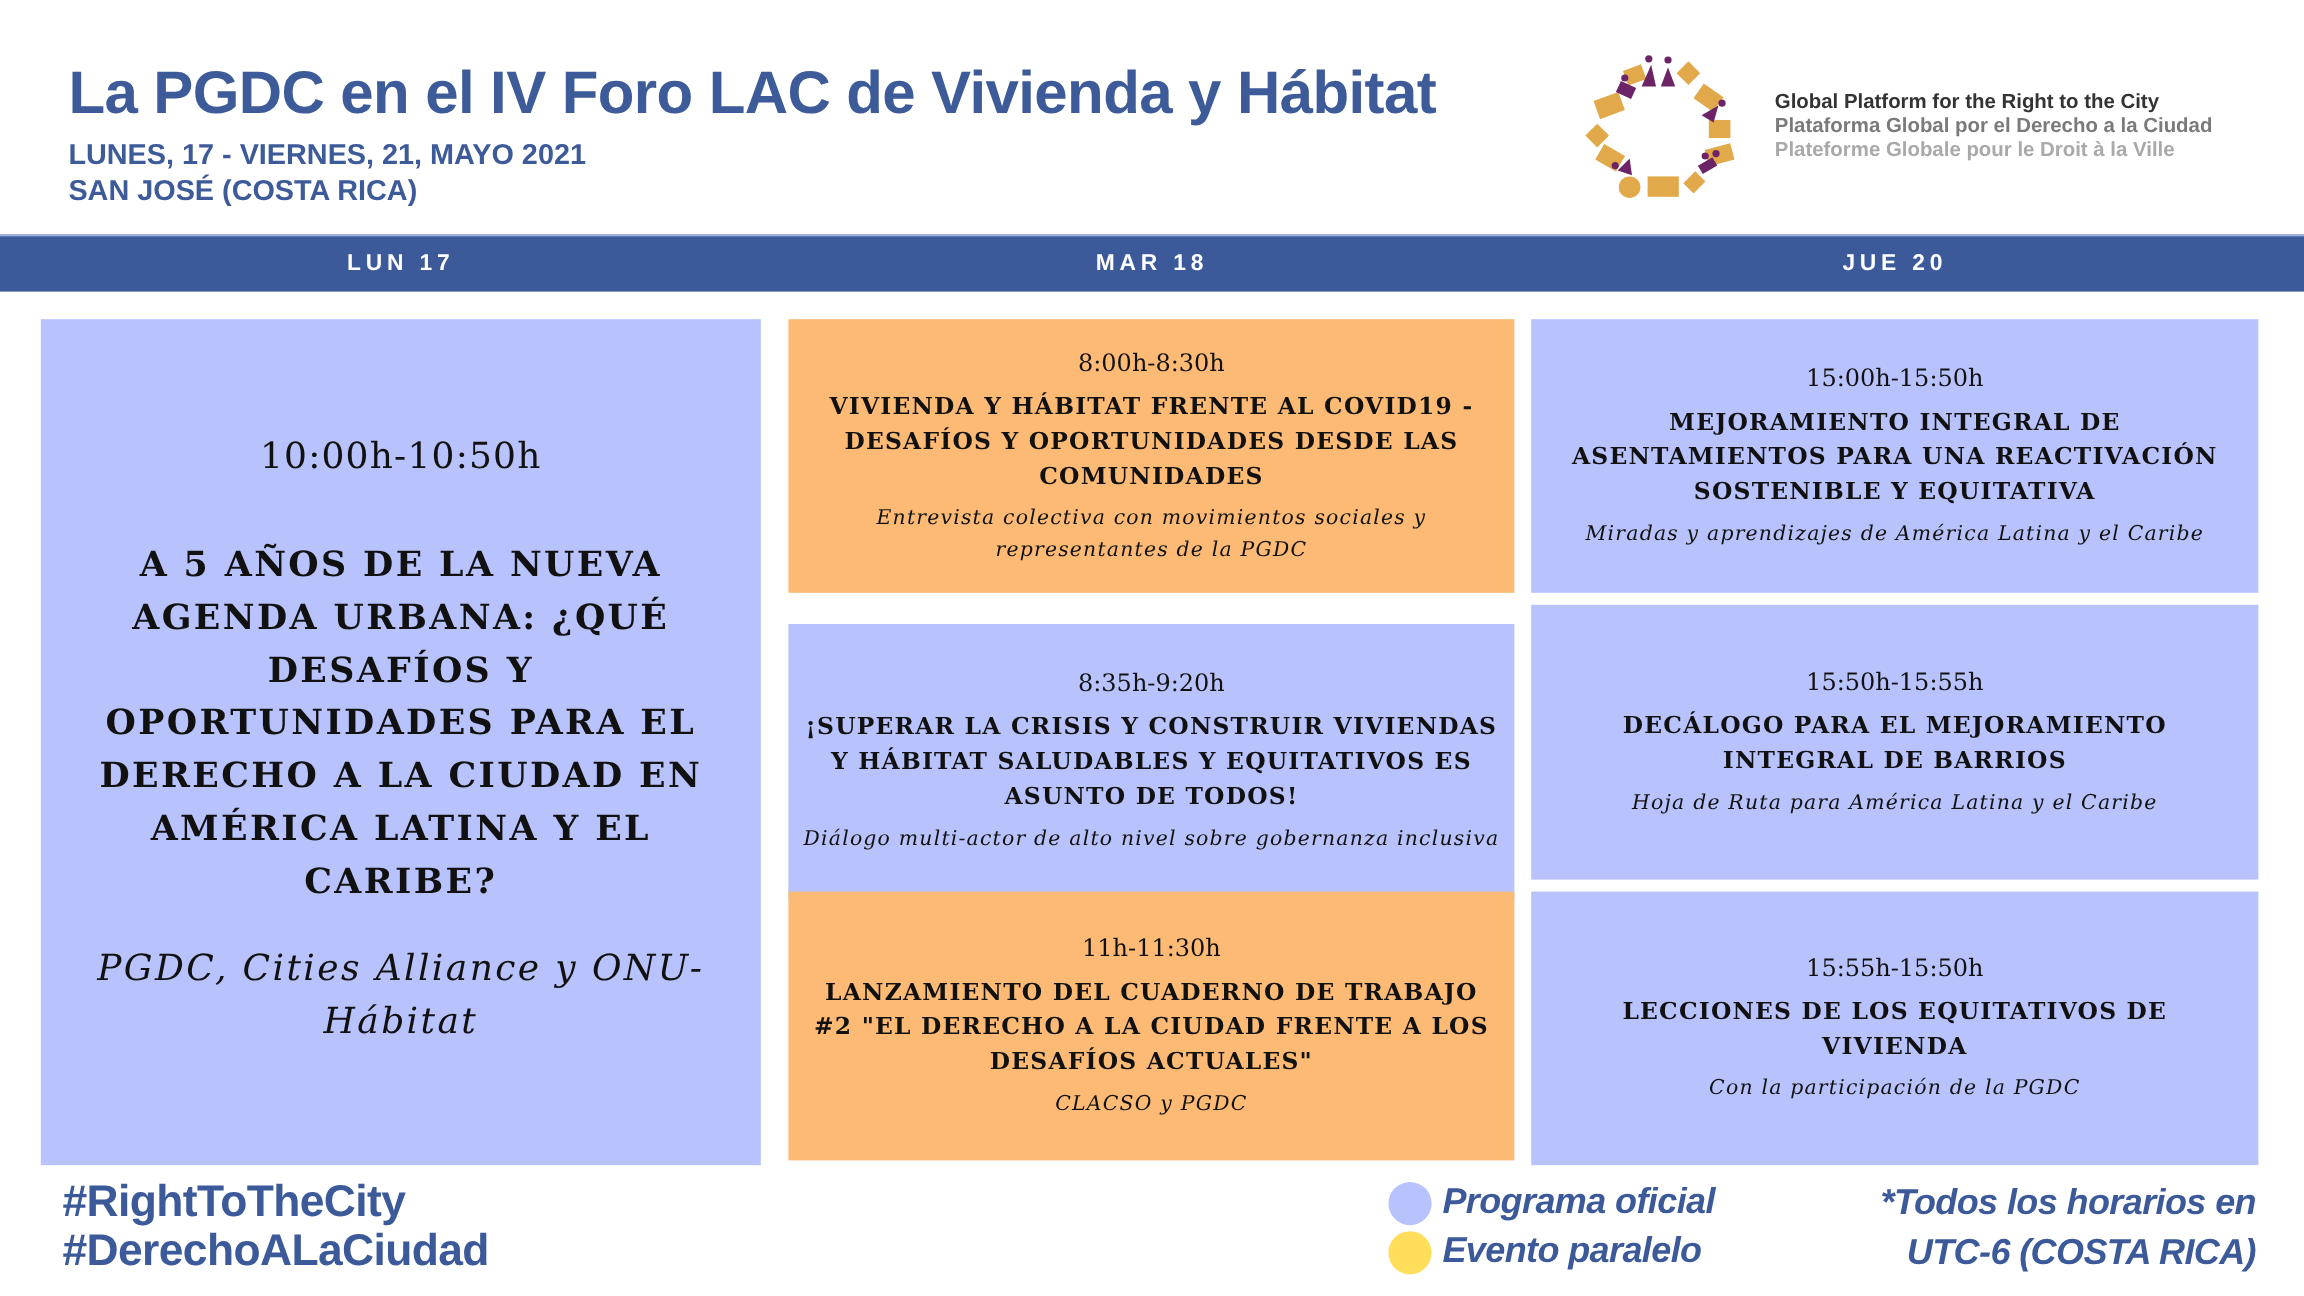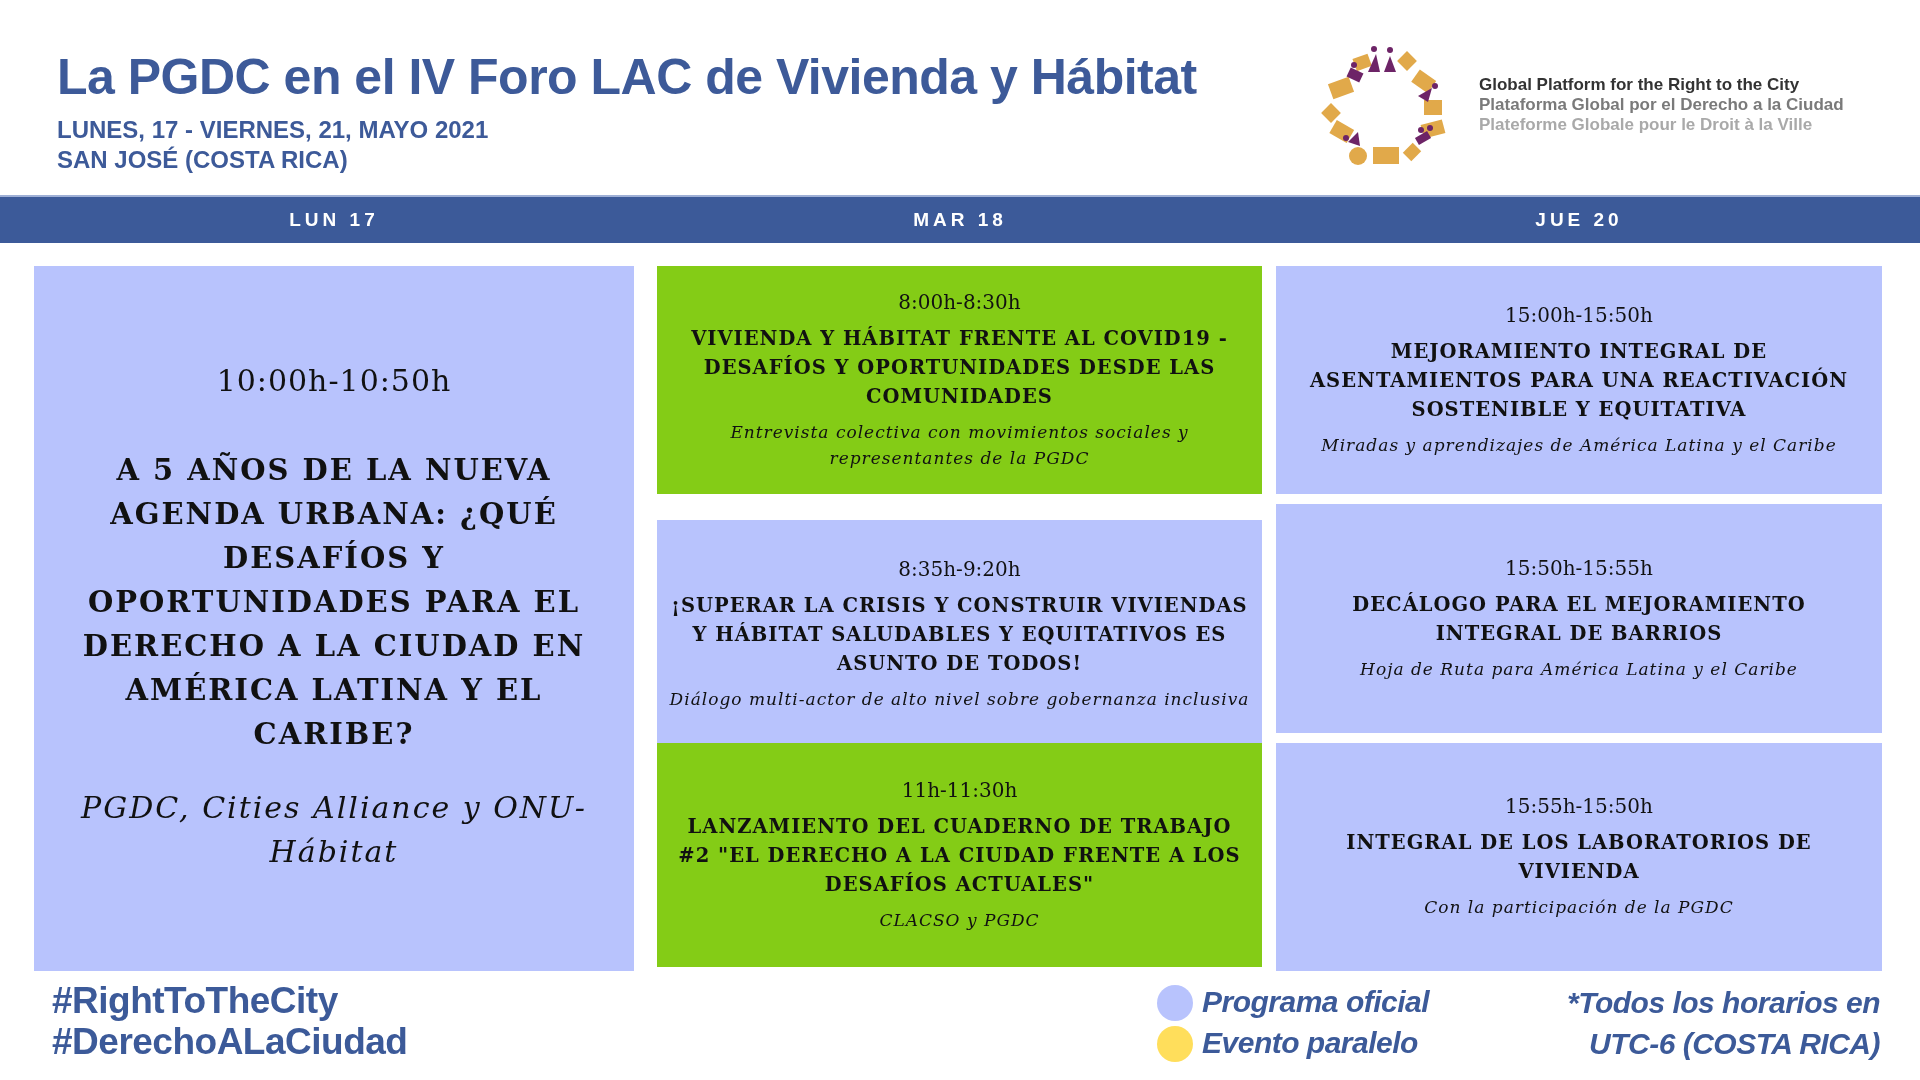--- a/index.html
+++ b/index.html
@@ -35,21 +35,21 @@
   }
   .d1 { left: 34px; width: 600px; text-align: center; }
   .d2 { left: 657px; width: 606px; }
   .d3 { left: 1276px; width: 606px; }
 
   .card {
     position: absolute; display: flex; flex-direction: column; align-items: center; justify-content: center;
     text-align: center; padding: 0 20px;
   }
   .official { background: #b8c3fd; }
-  .parallel { background: #84cc16; }
+  .parallel { background: #fdba74; }
 
   .time { font-family: "DejaVu Serif", serif; font-size: 20px; color: #111; margin-bottom: 10px; }
   .ev-title {
     font-family: "DejaVu Serif", serif; font-weight: 700; font-size: 19.5px;
     letter-spacing: 1px; line-height: 29px; color: #111; margin-bottom: 8px;
   }
   .ev-sub {
     font-family: "DejaVu Serif", serif; font-style: italic; font-size: 17px;
     letter-spacing: 1px; line-height: 26px; color: #111;
   }
@@ -156,21 +156,21 @@
   <div class="ev-title">MEJORAMIENTO INTEGRAL DE ASENTAMIENTOS PARA UNA REACTIVACIÓN SOSTENIBLE Y EQUITATIVA</div>
   <div class="ev-sub">Miradas y aprendizajes de América Latina y el Caribe</div>
 </div>
 <div class="card official" style="left:1276px; top:504px; width:606px; height:229px;">
   <div class="time">15:50h-15:55h</div>
   <div class="ev-title">DECÁLOGO PARA EL MEJORAMIENTO INTEGRAL DE BARRIOS</div>
   <div class="ev-sub">Hoja de Ruta para América Latina y el Caribe</div>
 </div>
 <div class="card official" style="left:1276px; top:743px; width:606px; height:228px; padding:0 50px;">
   <div class="time">15:55h-15:50h</div>
-  <div class="ev-title">INTEGRAL DE LOS LABORATORIOS DE VIVIENDA</div>
+  <div class="ev-title">LECCIONES DE LOS EQUITATIVOS DE VIVIENDA</div>
   <div class="ev-sub">Con la participación de la PGDC</div>
 </div>
 
 <div class="hashtags">
   <div>#RightToTheCity</div>
   <div>#DerechoALaCiudad</div>
 </div>
 
 <div class="legend">
   <div class="legend-item">

